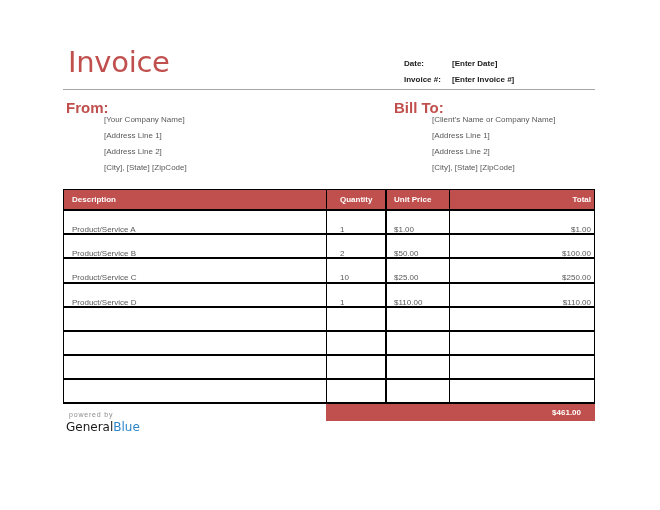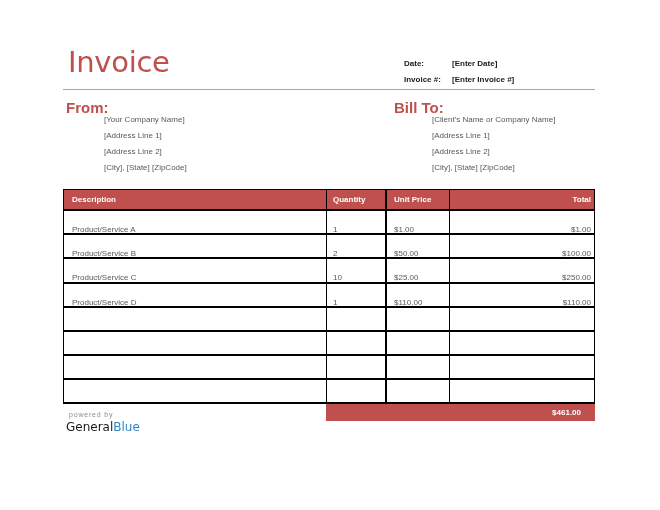--- a/index.html
+++ b/index.html
@@ -27,21 +27,21 @@
     .addr .line { position: absolute; left: 8px; color: #595959; white-space: nowrap; margin-left: 30px; }
     .from { left: 66px; top: 100px; }
     .billto { left: 394px; top: 100px; }
 
     .tbl { position: absolute; left: 63px; top: 189px; width: 532px; }
     .row { position: absolute; left: 0; width: 532px; height: 38px; }
     .hdr { top: 0; height: 21px; background: #c0504d; }
     .cell { position: absolute; top: 0; height: 100%; font-size: 8px; display: flex; align-items: center; white-space: nowrap; }
     .hdr .cell { color: #ffffff; font-weight: bold; }
     .c-desc { left: 0; width: 263px; padding-left: 9px; }
-    .c-qty { left: 263px; width: 60px; padding-left: 7px; }
+    .c-qty { left: 263px; width: 60px; padding-left: 14px; }
     .c-unit { left: 323px; width: 63px; padding-left: 8px; }
     .c-total { left: 396px; width: 146px; justify-content: flex-end; padding-right: 14px; }
     .body-row .cell { color: #595959; }
 
     .grid-v { position: absolute; width: 1px; background: #000; }
     .grid-h { position: absolute; left: 63px; width: 532px; height: 2px; background: #000; }
 
     .total-bar { position: absolute; left: 326px; top: 404px; width: 269px; height: 17px; background: #c0504d; color: #fff; font-size: 8px; font-weight: bold; }
     .total-bar .lbl { position: absolute; left: 42px; top: 0; height: 22px; display: flex; align-items: center; white-space: nowrap; margin-top: 44px; }
     .total-bar .val { position: absolute; right: 14px; top: 0; height: 17px; display: flex; align-items: center; white-space: nowrap; }

